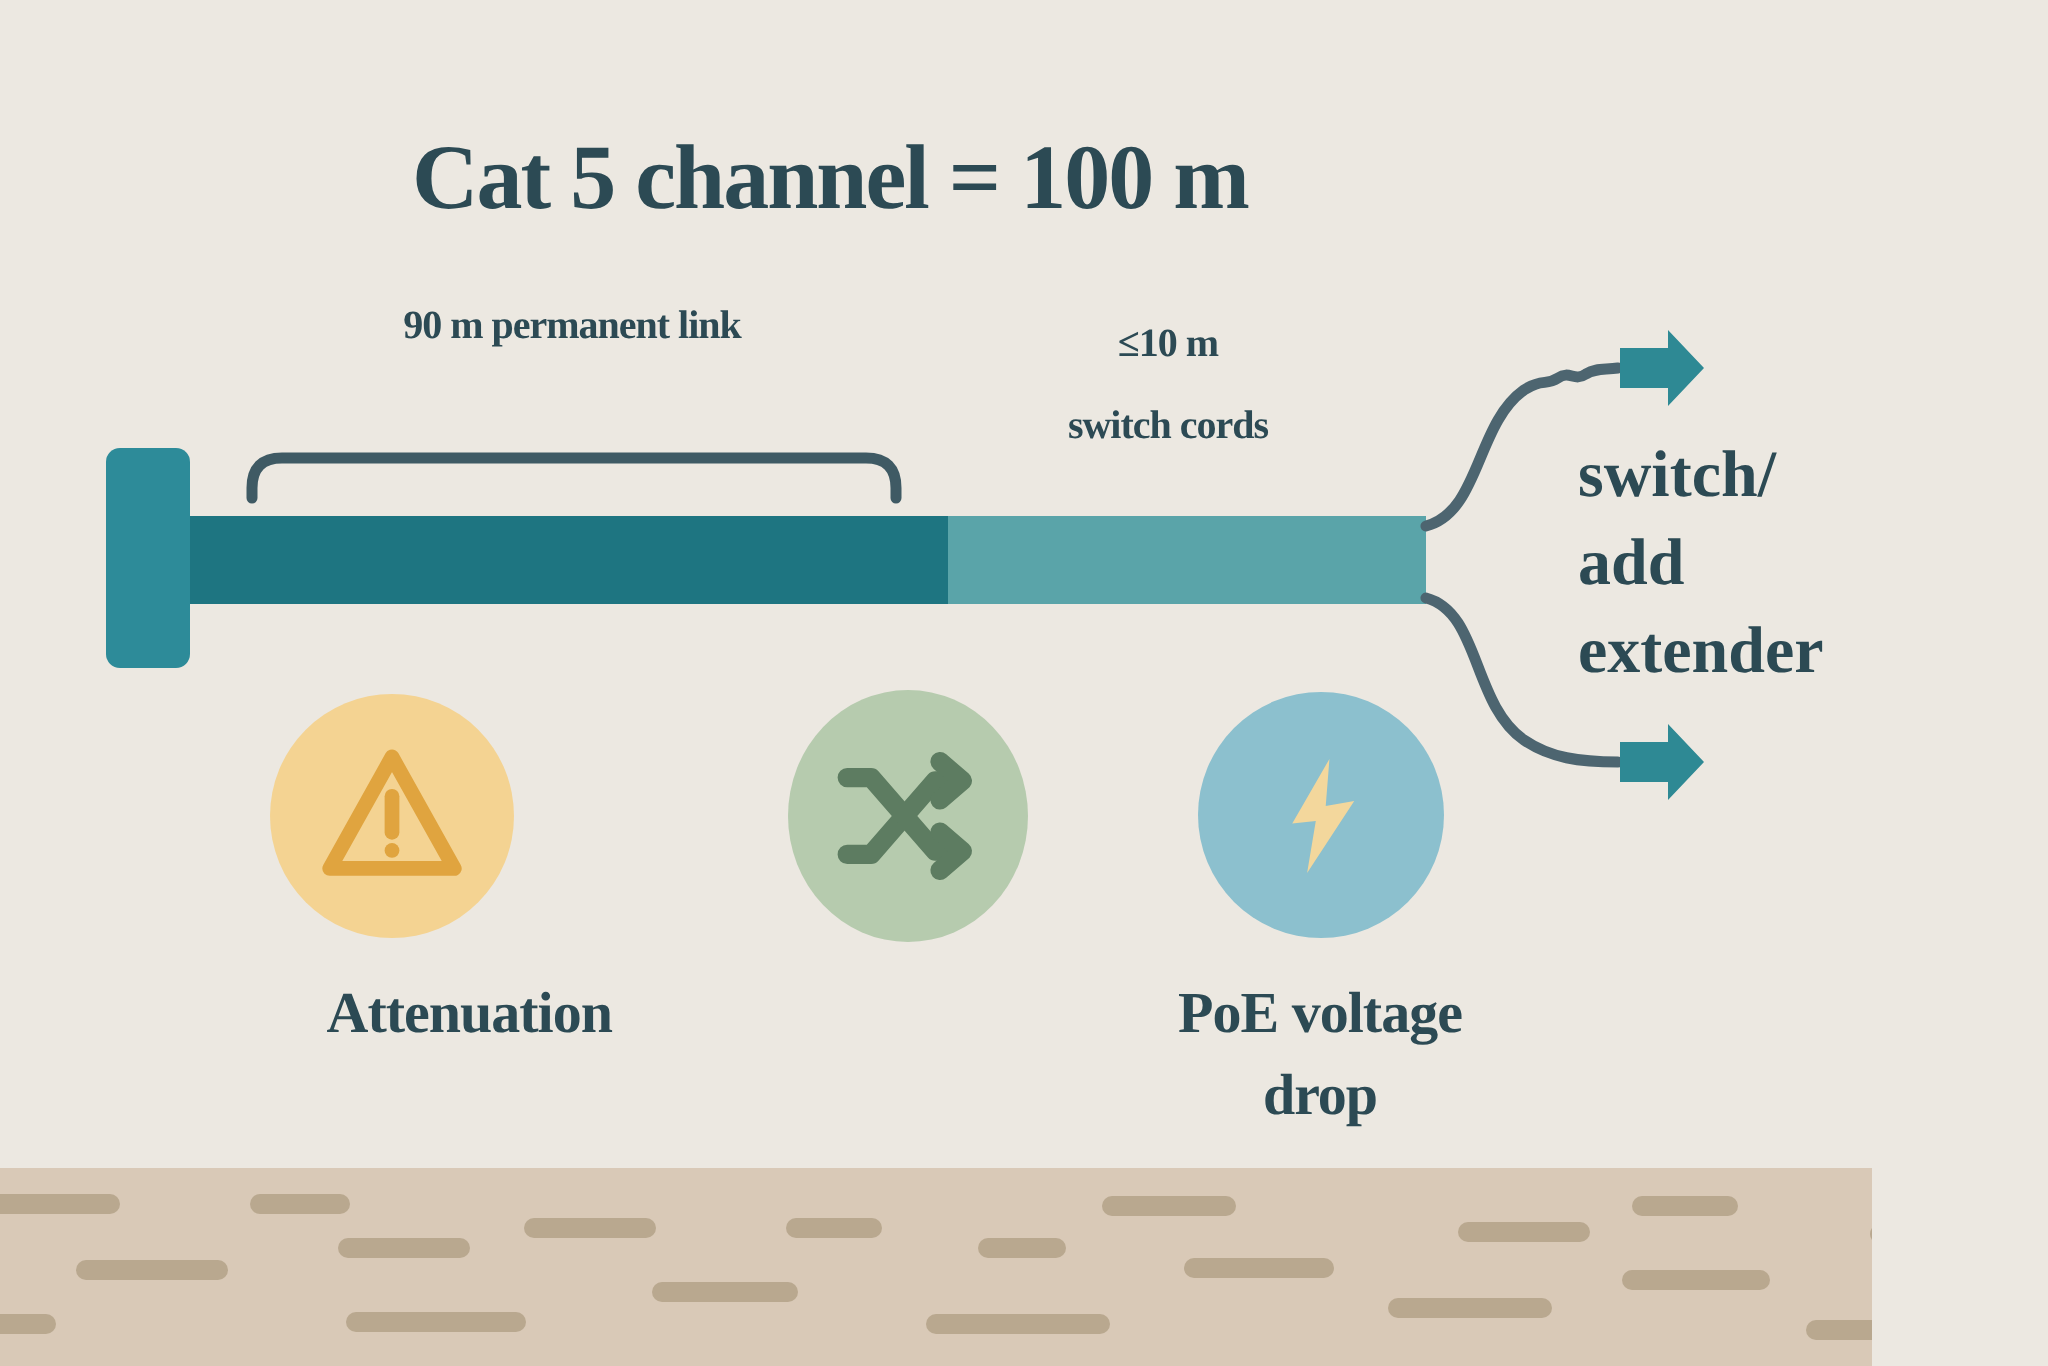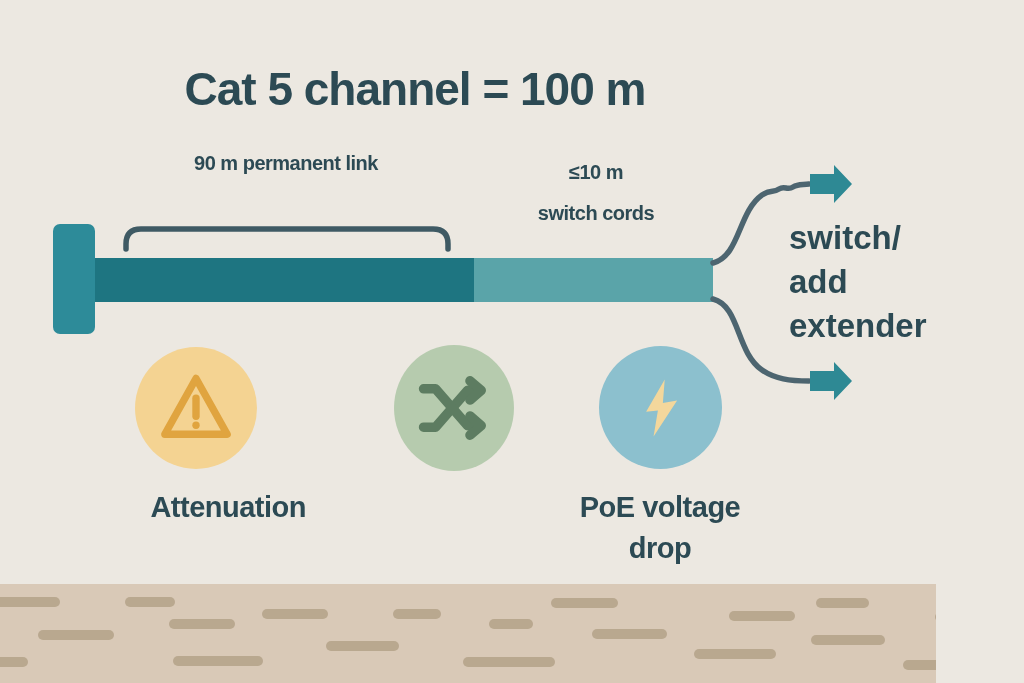--- a/index.html
+++ b/index.html
@@ -1,31 +1,31 @@
 <!DOCTYPE html>
 <html><head>
 <meta charset="utf-8">
 <style>
   html,body{margin:0;padding:0;background:#ece8e1;}
   #canvas{
     position:relative;width:936px;height:683px;overflow:hidden;
     background:#ece8e1;
-    font-family:Liberation Sans, sans-serif;
+    font-family:Liberation Serif, serif;
     color:#2c4a54;
   }
   .abs{position:absolute;}
   #title{
     left:0;top:62px;width:830px;text-align:center;
     font-size:46px;font-weight:700;letter-spacing:-1px;color:#2c4a54;
   }
   .seg-label{
     font-size:20px;font-weight:700;letter-spacing:-0.5px;color:#2c4a54;text-align:center;
   }
   #permanent-link-label{left:105px;top:152px;width:362px;}
-  #patch-cords-label{left:486px;top:152px;width:220px;line-height:41px;}
+  #patch-cords-label{left:474px;top:152px;width:220px;line-height:41px;}
   #endpoint-label{
     left:789px;top:216px;width:220px;text-align:left;
     font-size:33px;font-weight:700;line-height:44px;color:#2c4a54;
   }
   
   #connector{left:53px;top:224px;width:42px;height:110px;border-radius:7px;background:#2d8b99;}
   #segment-permanent{left:95px;top:258px;width:379px;height:44px;background:#1e7581;}
   #segment-patch{left:474px;top:258px;width:239px;height:44px;background:#5aa4a9;}
   #overlay-svg{left:0;top:0;width:1024px;height:683px;pointer-events:none;}
   .block-arrow{width:42px;height:38px;}

